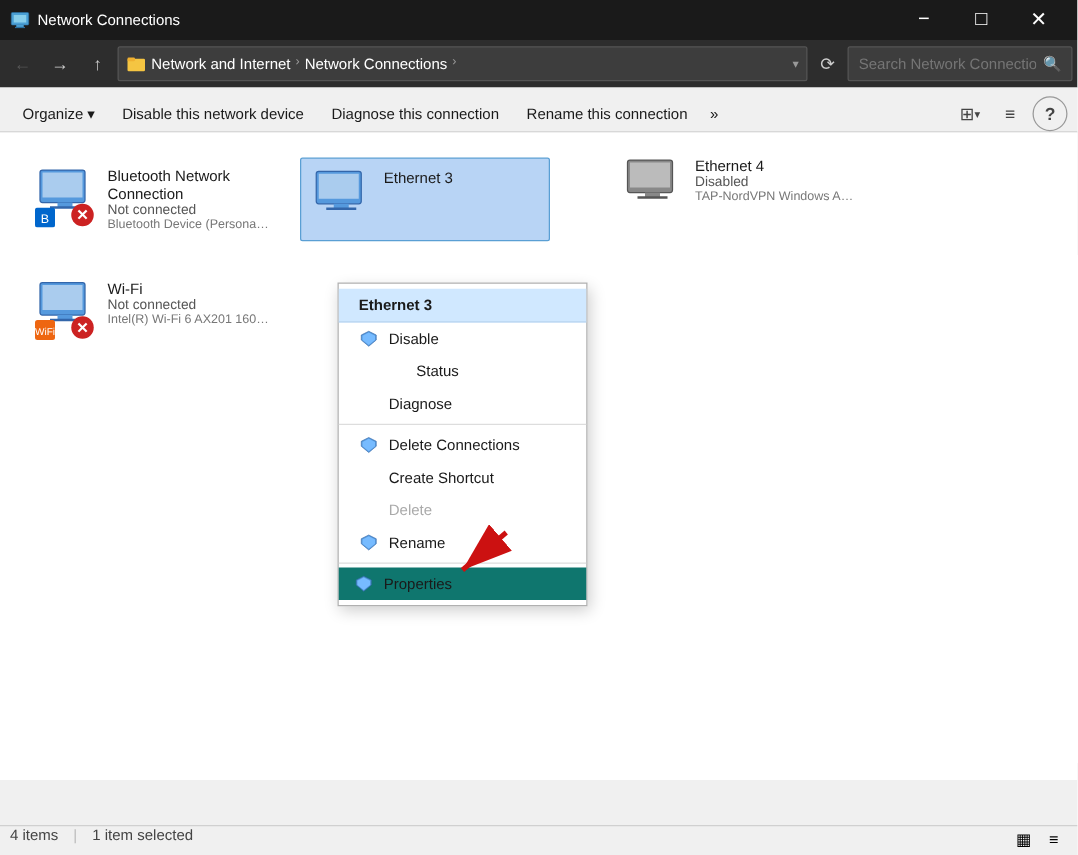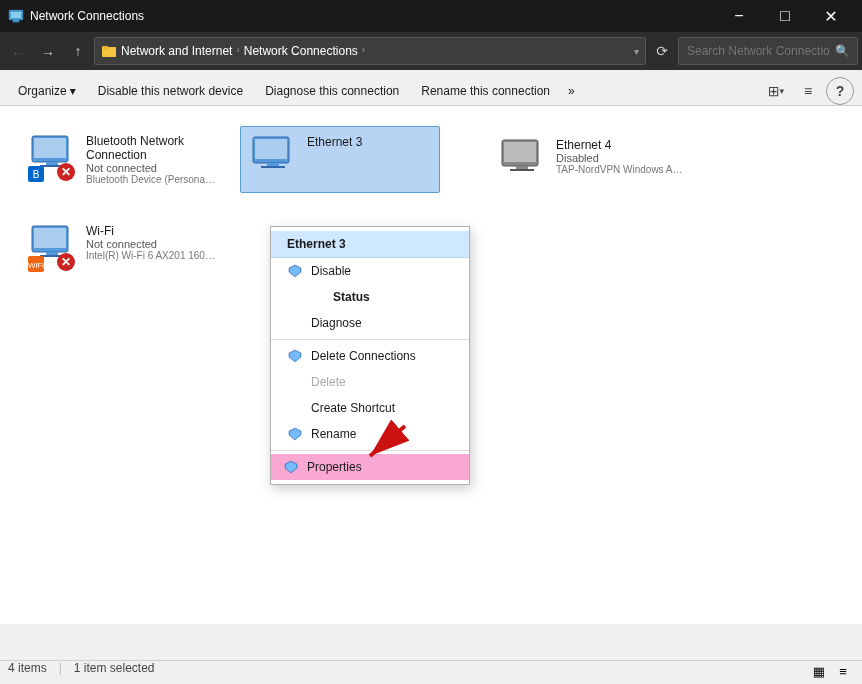--- a/index.html
+++ b/index.html
@@ -308,21 +308,21 @@
     .context-menu-item {
       padding: 5px 16px;
       font-size: 12px;
       color: #1a1a1a;
       cursor: pointer;
       display: flex;
       align-items: center;
       gap: 8px;
     }
     .context-menu-item.disabled { color: #aaa; cursor: default; }
-    .context-menu-item.bold { font-weight: 700; gap: 30px; }
+    .context-menu-item.bold { font-weight: 400; gap: 30px; }
     .context-menu-icon {
       width: 16px;
       height: 16px;
       flex-shrink: 0;
       display: flex;
       align-items: center;
       justify-content: center;
     }
     .shield-icon {
       width: 14px;
@@ -483,21 +483,21 @@
         </svg>
       </div>
       <div class="network-info">
         <span class="network-name">Wi-Fi</span>
         <span class="network-status">Not connected</span>
         <span class="network-detail">Intel(R) Wi-Fi 6 AX201 160MHz</span>
       </div>
     </div>
   </div>
 
-  <div class="network-item" style="position:absolute;top:24px;left:490px;">
+  <div class="network-item" style="position:absolute;top:12px;left:490px;">
     <div class="network-item-inner">
       <div class="network-icon-wrap">
         <svg width="48" height="40" viewBox="0 0 48 40">
           <rect x="4" y="2" width="36" height="26" rx="2" fill="#888" stroke="#555" stroke-width="1"></rect>
           <rect x="6" y="4" width="32" height="20" fill="#bbb"></rect>
           <rect x="18" y="28" width="12" height="4" fill="#888"></rect>
           <rect x="12" y="31" width="24" height="2" fill="#555"></rect>
         </svg>
       </div>
       <div class="network-info">
@@ -536,43 +536,43 @@
     <div class="context-menu-item">
       <div class="context-menu-icon">
         <svg class="shield-icon" viewBox="0 0 14 14">
           <polygon points="7,1 13,4 13,8 7,13 1,8 1,4" fill="#5599dd" stroke="#3366aa" stroke-width="0.5"></polygon>
           <polygon points="7,2 12,4.5 12,8 7,12 2,8 2,4.5" fill="#77bbff"></polygon>
         </svg>
       </div>
       <span>Delete Connections</span>
     </div>
 
+    <div class="context-menu-item">
+      <div class="context-menu-icon"></div>
+      <span>Create Shortcut</span>
+    </div>
+
     <div class="context-menu-item disabled">
       <div class="context-menu-icon"></div>
       <span>Delete</span>
-    </div>
-
-    <div class="context-menu-item">
-      <div class="context-menu-icon"></div>
-      <span>Create Shortcut</span>
     </div>
 
     <div class="context-menu-item">
       <div class="context-menu-icon">
         <svg class="shield-icon" viewBox="0 0 14 14">
           <polygon points="7,1 13,4 13,8 7,13 1,8 1,4" fill="#5599dd" stroke="#3366aa" stroke-width="0.5"></polygon>
           <polygon points="7,2 12,4.5 12,8 7,12 2,8 2,4.5" fill="#77bbff"></polygon>
         </svg>
       </div>
       <span>Rename</span>
     </div>
 
     <div class="context-menu-sep"></div>
 
-    <div class="context-menu-item" style="background:#f9a8d4;padding-left:12px;">
+    <div class="context-menu-item" style="background:#0f766e;padding-left:12px;">
       <div class="context-menu-icon">
         <svg class="shield-icon" viewBox="0 0 14 14">
           <polygon points="7,1 13,4 13,8 7,13 1,8 1,4" fill="#5599dd" stroke="#3366aa" stroke-width="0.5"></polygon>
           <polygon points="7,2 12,4.5 12,8 7,12 2,8 2,4.5" fill="#77bbff"></polygon>
         </svg>
       </div>
       <span>Properties</span>
     </div>
   </div>
 

